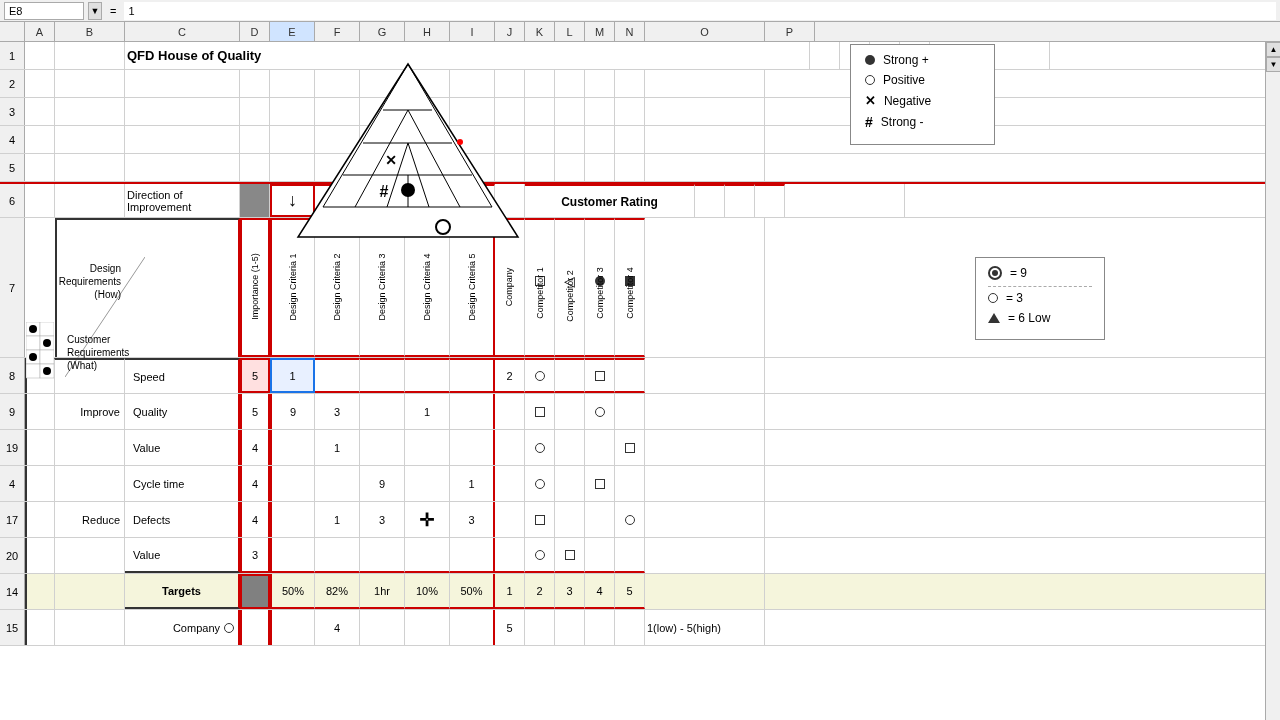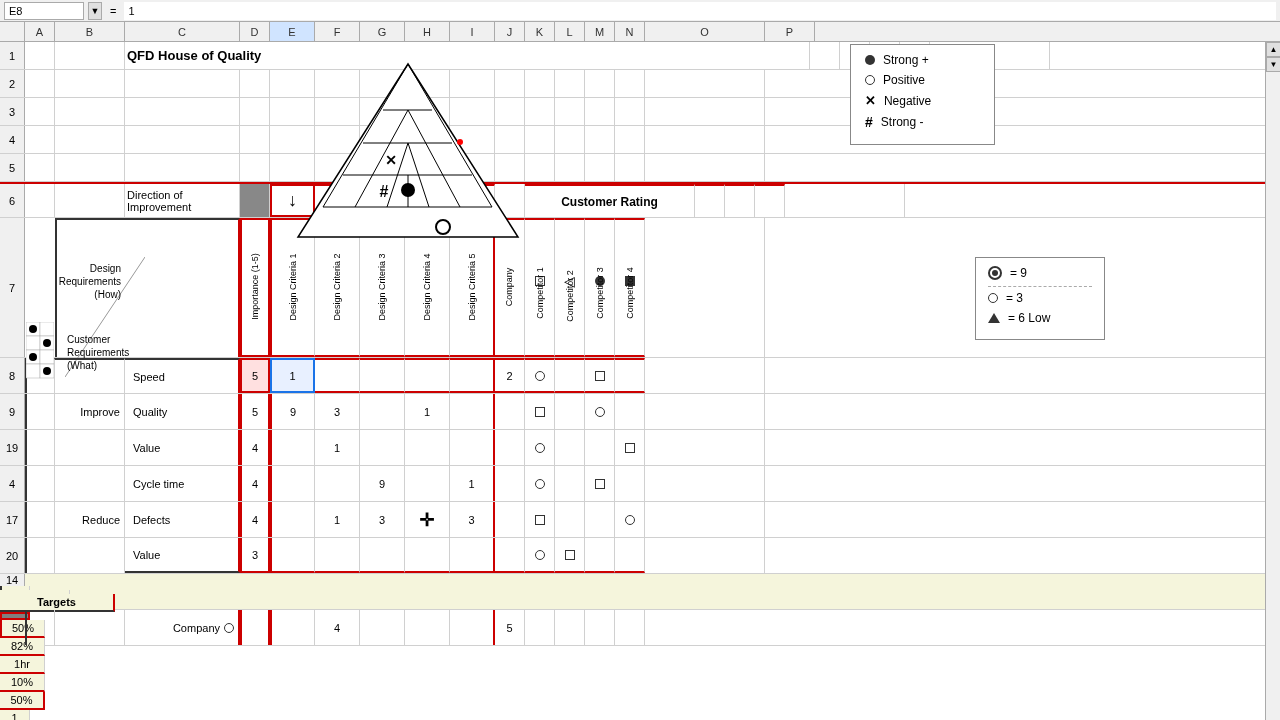--- a/index.html
+++ b/index.html
@@ -156,21 +156,21 @@
     .row-4 { height: 28px; }
     .row-5 { height: 28px; }
     .row-6 { height: 36px; }
     .row-7 { height: 140px; }
     .row-8 { height: 36px; }
     .row-9 { height: 36px; }
     .row-10 { height: 36px; }
     .row-11 { height: 36px; }
     .row-12 { height: 36px; }
     .row-13 { height: 36px; }
-    .row-14 { height: 36px; flex-direction: column; }
+    .row-14 { height: 36px; }
     .row-15 { height: 36px; }
 
     
     .legend-box {
       position: absolute;
       background: white;
       border: 1px solid #888;
       padding: 8px 14px;
       font-size: 12px;
     }
@@ -632,20 +632,21 @@
       <div class="cell col-E" style="border-left:2px solid #c00;"></div>
       <div class="cell col-F">4</div>
       <div class="cell col-G"></div>
       <div class="cell col-H"></div>
       <div class="cell col-I" style="border-right:2px solid #c00;"></div>
       <div class="cell col-J">5</div>
       <div class="cell col-K"></div>
       <div class="cell col-L"></div>
       <div class="cell col-M"></div>
       <div class="cell col-N"></div>
+      <div class="cell col-O" style="justify-content:flex-start; font-size:11px;">1(low) - 5(high)</div>
     </div>
 
     <div class="legend-box" style="top:2px; left:850px; width:145px; z-index:20;">
       <div class="legend-item">
         <span class="sym-circle-filled"></span>
         <span>Strong +</span>
       </div>
       <div class="legend-item">
         <span class="sym-circle-open"></span>
         <span>Positive</span>

